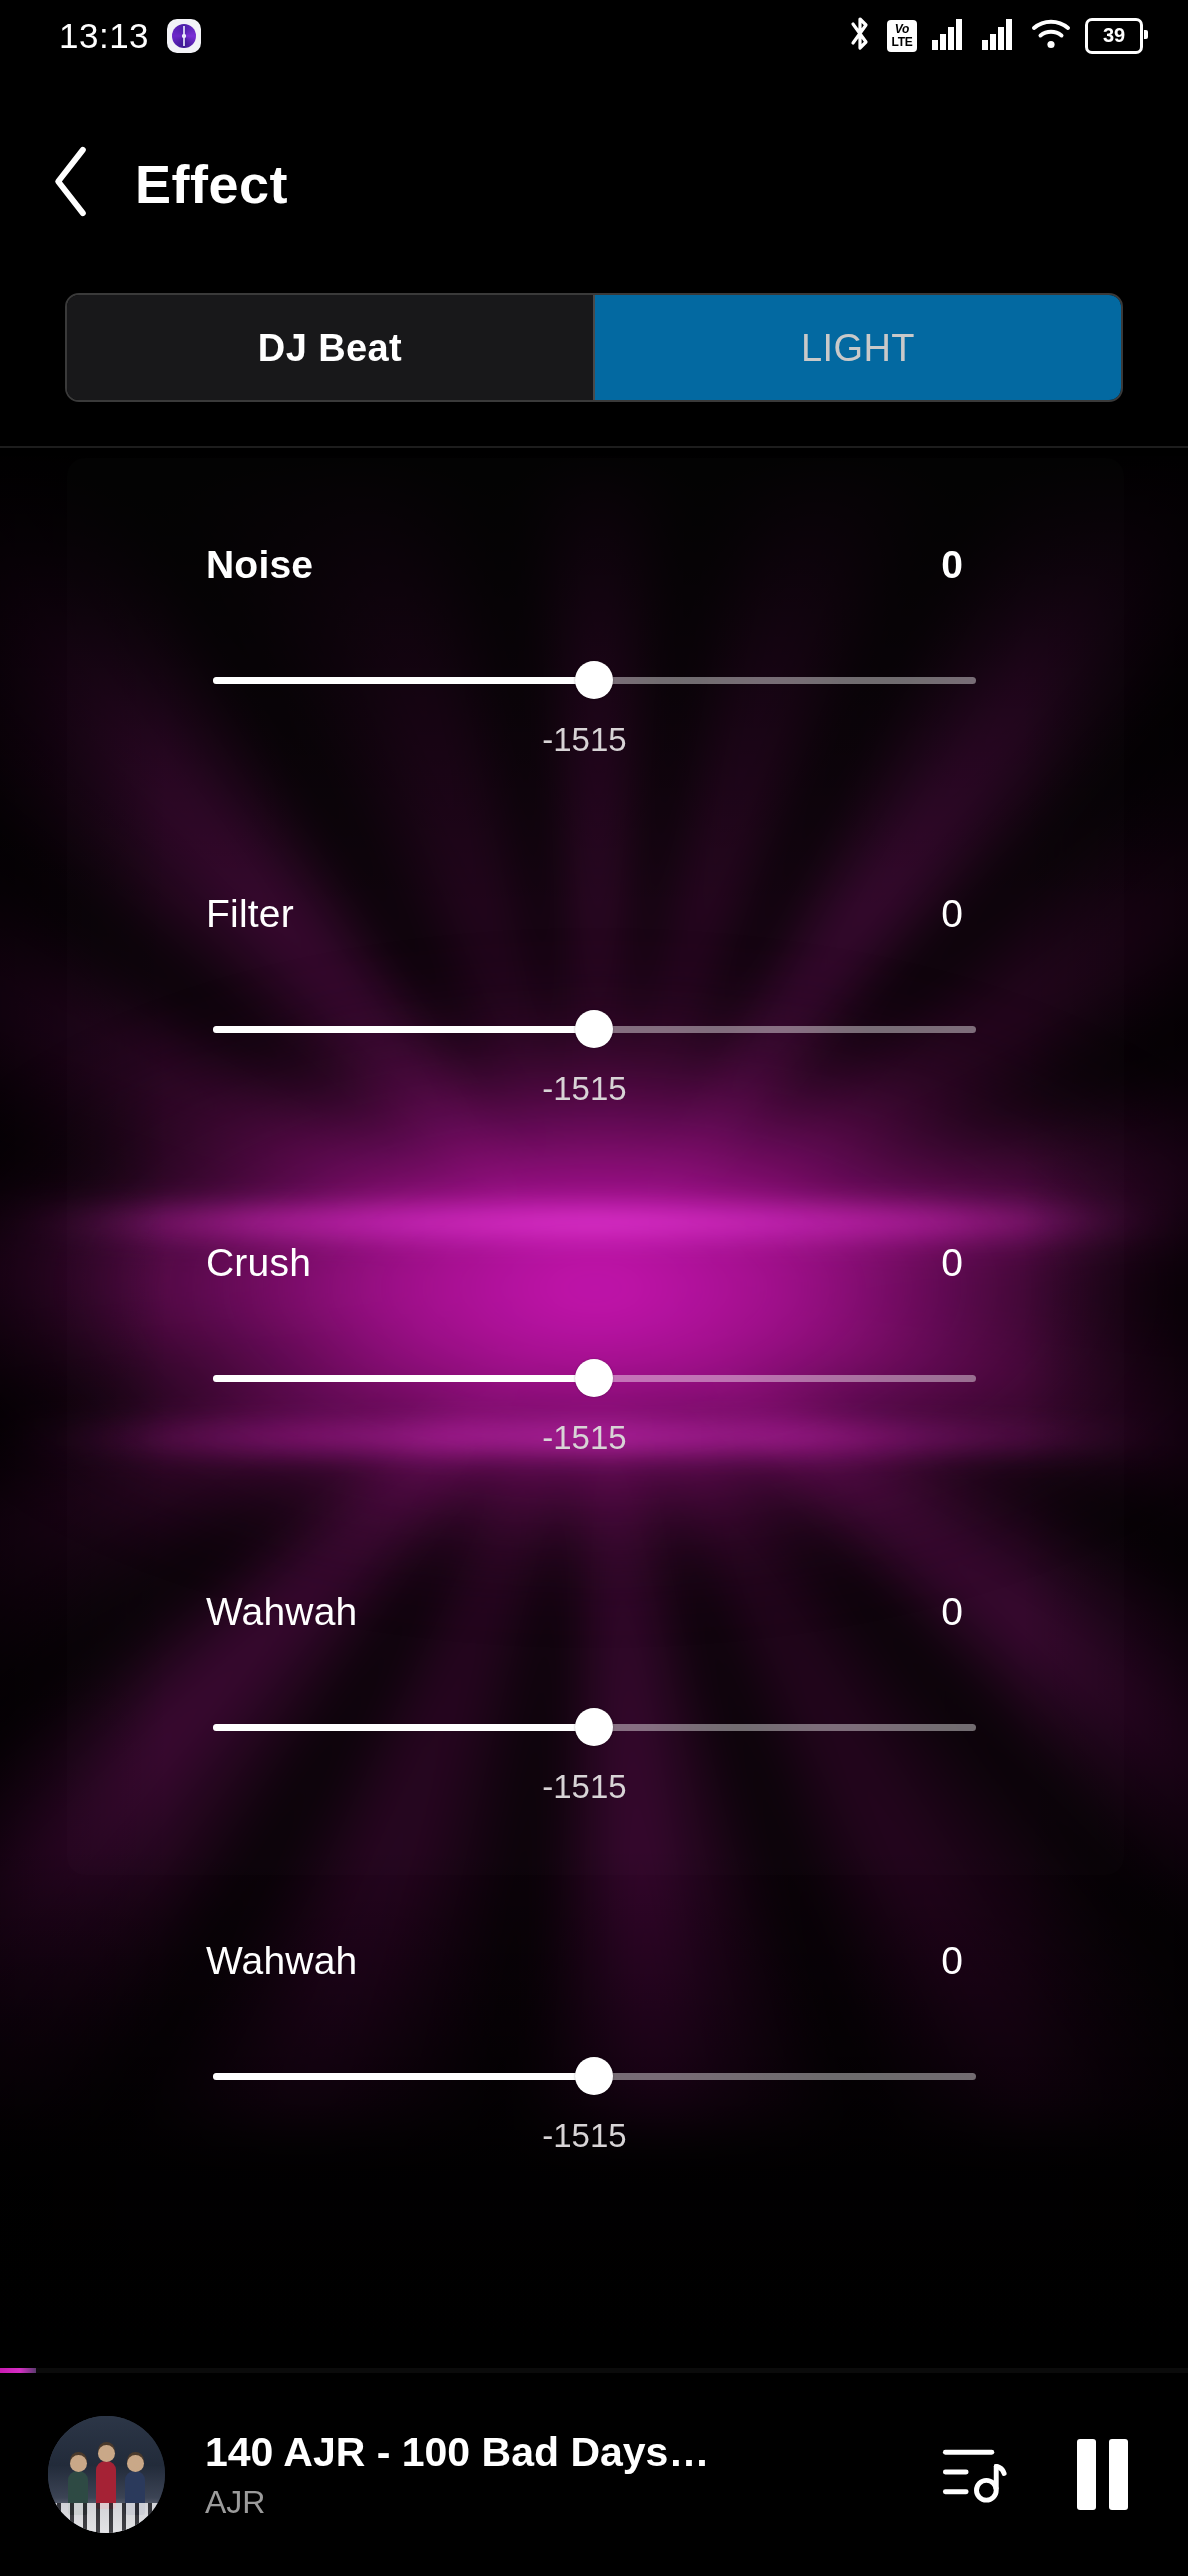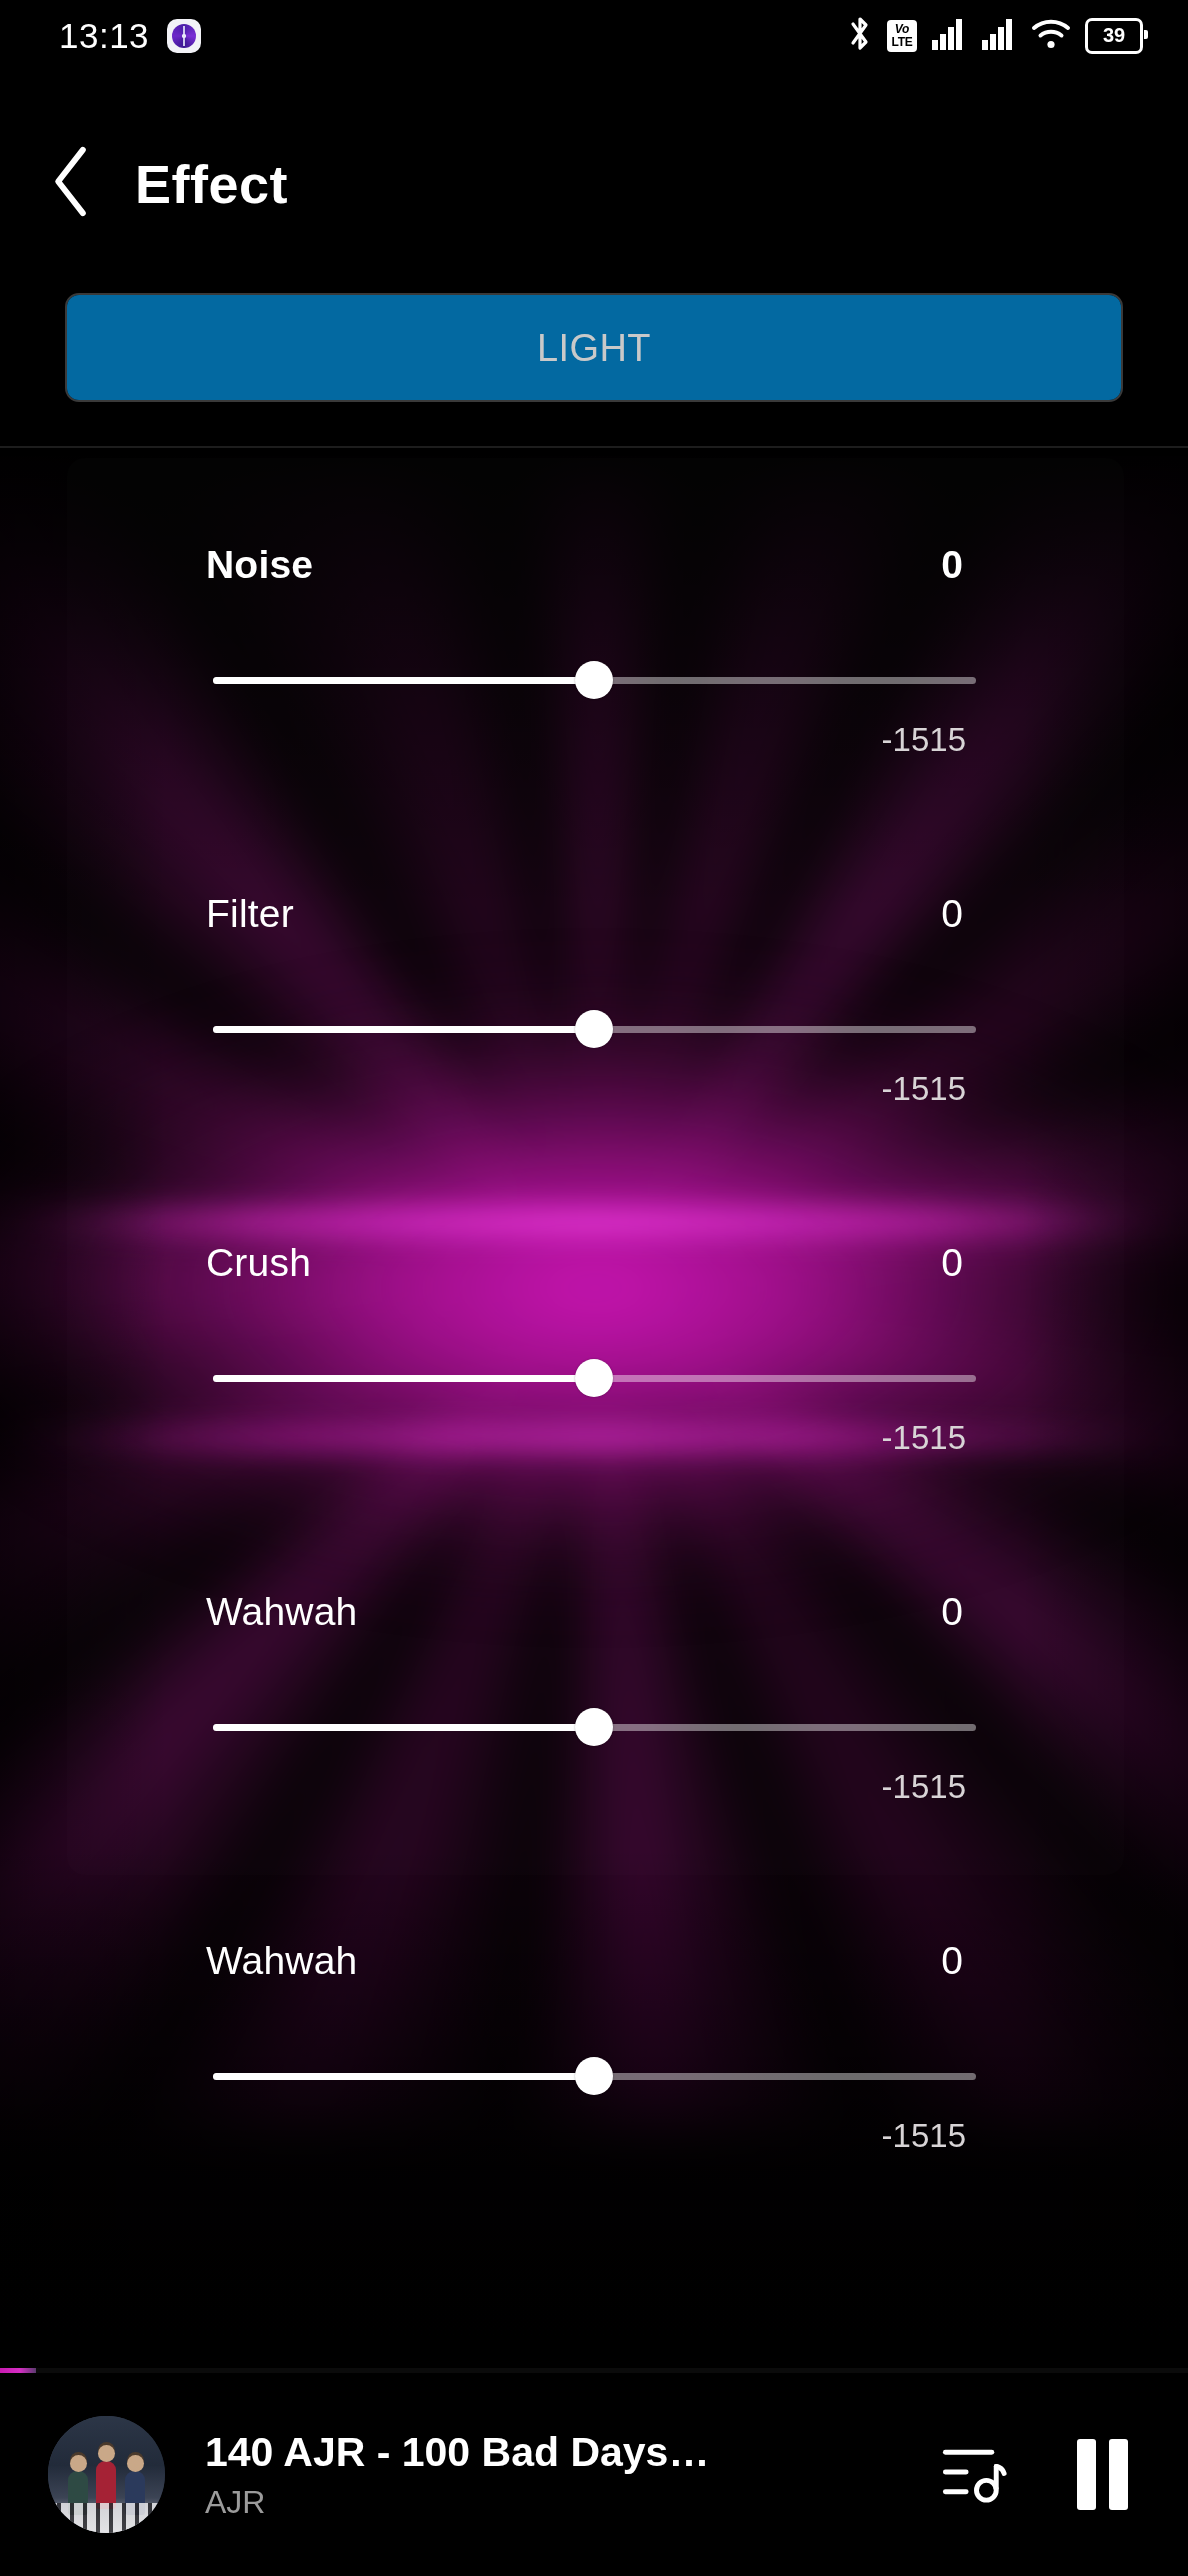--- a/index.html
+++ b/index.html
@@ -337,21 +337,21 @@
     border-radius: 50%;
     background: #ffffff;
     box-shadow: 0 0 2px rgba(0,0,0,0.35);
   }
   .range-labels {
     position: absolute;
     left: 203px;
     right: 203px;
     top: 265px;
     display: flex;
-    justify-content: flex-end;
+    justify-content: center;
   }
   .range-min, .range-max {
     color: #d8d4d6;
     font-size: 33px;
     line-height: 1;
   }
 
   
   #player-progress-track {
     position: absolute;
@@ -528,20 +528,23 @@
       <span>
         <svg width="48" height="73" viewBox="0 0 48 74">
           <path d="M35 5 L10 37 L35 69" fill="none" stroke="#ffffff" stroke-width="6" stroke-linecap="round" stroke-linejoin="round"></path>
         </svg>
       </span>
     </div>
     <div id="page-title">Effect</div>
   </div>
 
   <div id="tabs">
+    <div class="tab active">
+      <span class="tab-label">DJ Beat</span>
+    </div>
     <div class="tab inactive">
       <span class="tab-label">LIGHT</span>
     </div>
   </div>
   <div id="tab-divider"></div>
 
   <div id="bg-glow">
     <div class="rays"></div>
     <div class="core"></div>
     <div class="band1"></div>

